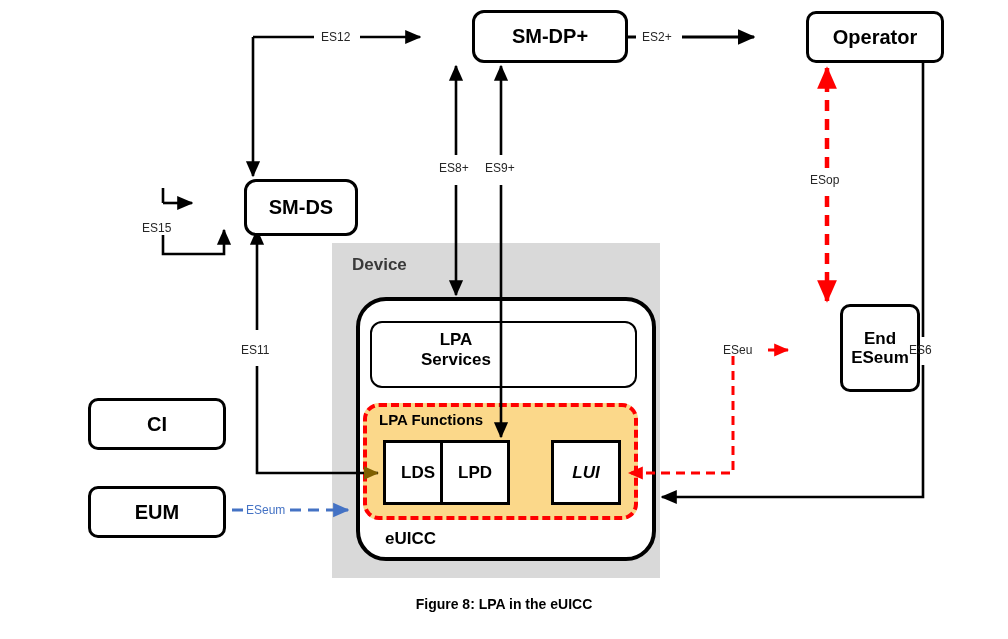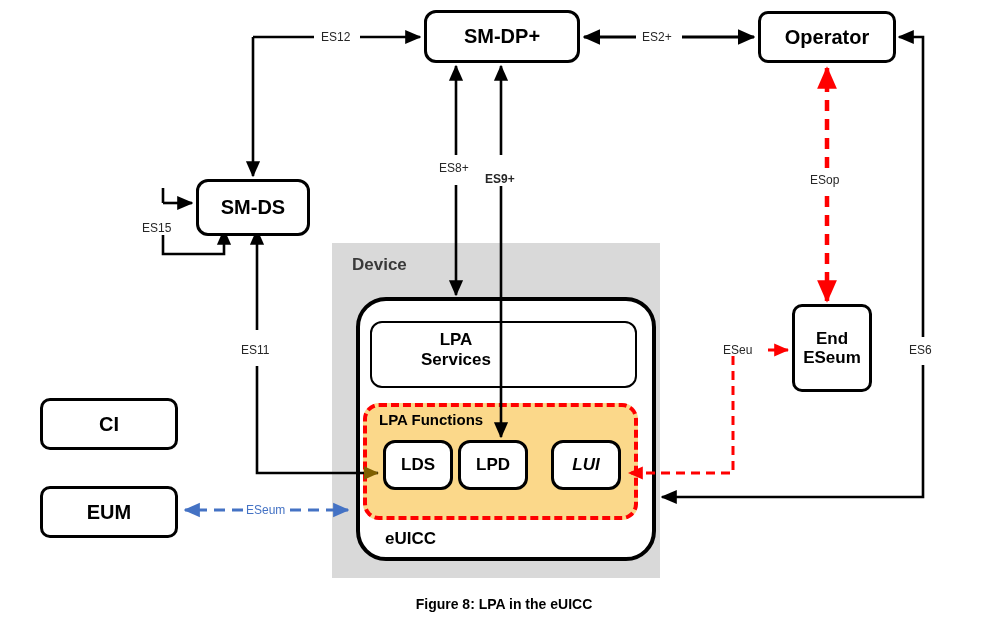--- a/index.html
+++ b/index.html
@@ -29,20 +29,21 @@
     box-sizing: border-box;
     background: #ffffff;
     border: 3px solid #000000;
     display: flex;
     align-items: center;
     justify-content: center;
     text-align: center;
     font-weight: bold;
     color: #000000;
     line-height: 1.12;
+    margin-left: 48px;
   }
   .node.r-lg { border-radius: 12px; }
   .node.r-md { border-radius: 10px; }
   .t20 { font-size: 20px; }
   .t17 { font-size: 17px; }
 
   #device-box {
     position: absolute;
     left: 332px; top: 243px;
     width: 328px; height: 335px;
@@ -103,34 +104,34 @@
     position: absolute;
     left: 379px; top: 411px;
     font-size: 15px;
     font-weight: bold;
     color: #000000;
   }
   .fn-box {
     position: absolute;
     box-sizing: border-box;
     top: 440px;
-    height: 50px;
+    height: 65px;
     width: 70px;
     background: #ffffff;
     border: 3px solid #000000;
-    border-radius: 12px;
+    border-radius: 0;
     display: flex;
     align-items: center;
     justify-content: center;
     font-size: 17px;
     font-weight: bold;
     color: #000000;
   }
   #fn-lds { left: 383px; }
-  #fn-lpd { left: 458px; }
+  #fn-lpd { left: 440px; }
   #fn-lui { left: 551px; font-style: italic; }
 
   .edge-label {
     position: absolute;
     font-size: 12px;
     color: #262626;
     font-family: "Liberation Sans", sans-serif;
     white-space: nowrap;
     background: #ffffff;
     padding: 0 3px;
@@ -263,21 +264,21 @@
   <div class="node r-md t20" style="left:40px; top:486px; width:138px; height:52px;">EUM</div>
 
   <div class="node r-md t17" style="left:792px; top:304px; width:80px; height:88px; flex-direction:column;">
     <span>End</span>
     <span>ESeum</span>
   </div>
 
   <div class="edge-label" style="left:318px; top:30px;">ES12</div>
   <div class="edge-label" style="left:639px; top:30px;">ES2+</div>
   <div class="edge-label" style="left:436px; top:161px;">ES8+</div>
-  <div class="edge-label" style="left:482px; top:172px;font-weight:bold;">ES9+</div>
+  <div class="edge-label" style="left:482px; top:161px;">ES9+</div>
   <div class="edge-label" style="left:139px; top:221px;">ES15</div>
   <div class="edge-label" style="left:238px; top:343px;">ES11</div>
   <div class="edge-label blue" style="left:243px; top:503px;">ESeum</div>
   <div class="edge-label" style="left:807px; top:173px;">ESop</div>
   <div class="edge-label nobg" style="left:720px; top:343px;">ESeu</div>
   <div class="edge-label nobg" style="left:906px; top:343px;">ES6</div>
 
   <div id="caption">Figure 8: LPA in the eUICC</div>
 
 </div>

